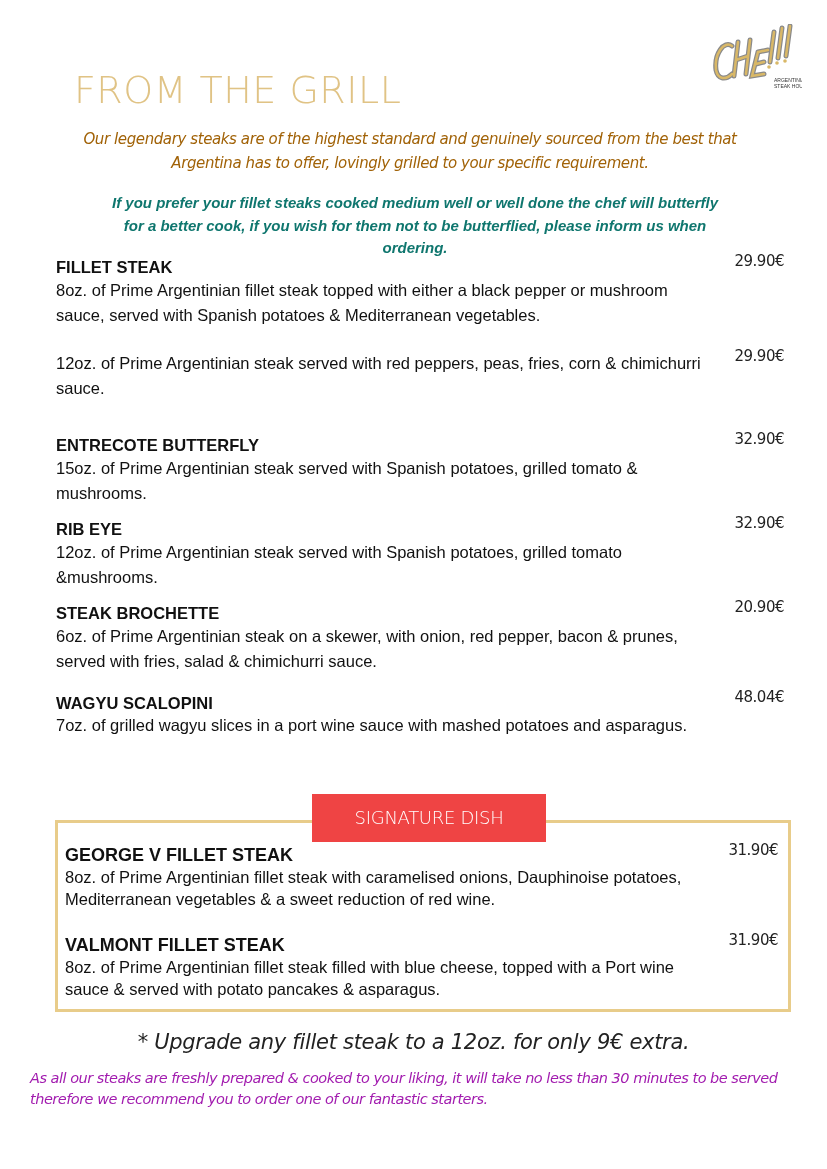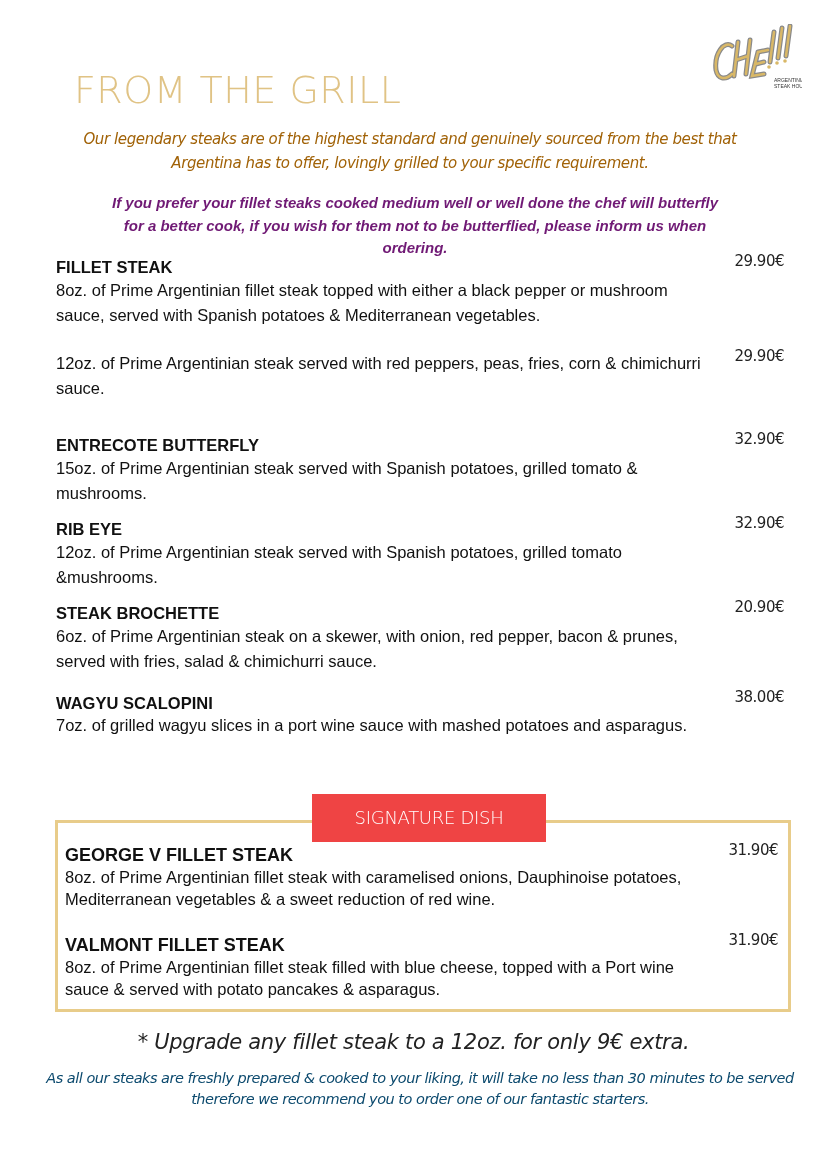--- a/index.html
+++ b/index.html
@@ -1,32 +1,32 @@
 <!DOCTYPE html>
 <html><head>
 <meta charset="utf-8">
 <style>
   html, body { margin:0; padding:0; background:#ffffff; }
   body { width:827px; height:1169px; position:relative; overflow:hidden; font-family:"Liberation Sans", sans-serif; color:#111; }
   .logo { position:absolute; left:712px; top:24px; width:90px; height:72px; }
   .title { position:absolute; left:74px; top:68px; font-family:"DejaVu Sans", sans-serif; font-weight:200; font-size:38px; letter-spacing:0.5px; color:#e0c385; margin:0; }
   .intro { position:absolute; left:60px; top:127px; width:700px; text-align:center; font-family:"DejaVu Sans", sans-serif; font-style:italic; font-size:15px; line-height:24px; color:#a16207; letter-spacing:-0.4px; }
-  .note { position:absolute; left:100px; top:192px; width:630px; text-align:center; font-weight:bold; font-style:italic; font-size:15px; line-height:22.5px; color:#701a75; }
+  .note { position:absolute; left:100px; top:192px; width:630px; text-align:center; font-weight:bold; font-style:italic; font-size:15px; line-height:22.5px; color:#0f766e; }
   .item { position:absolute; left:56px; width:740px; }
   .item .name { font-weight:bold; font-size:16.5px; line-height:22px; }
   .item .desc { font-size:16.5px; line-height:25px; width:650px; }
   .item .price { position:absolute; right:12px; top:-4px; font-family:"DejaVu Sans", sans-serif; font-size:15px; color:#222; letter-spacing:-0.5px; }
   .sig-box { position:absolute; left:55px; top:820px; width:736px; height:192px; border:3px solid #e8cc8a; box-sizing:border-box; }
   .sig-label { position:absolute; left:312px; top:794px; width:234px; height:48px; background:#ef4444; color:#fff; font-family:"DejaVu Sans", sans-serif; font-weight:200; font-size:18px; letter-spacing:-0.3px; text-align:center; line-height:48px; }
   .sig-item { position:absolute; left:65px; width:725px; }
   .sig-item .name { font-weight:bold; font-size:18px; line-height:21px; }
   .sig-item .desc { font-size:16.5px; line-height:22px; width:620px; }
   .sig-item .price { position:absolute; right:12px; top:-4px; font-family:"DejaVu Sans", sans-serif; font-size:15px; color:#222; letter-spacing:-0.5px; }
   .upgrade { position:absolute; left:0; top:1030px; width:827px; text-align:center; font-family:"DejaVu Sans", sans-serif; font-style:italic; font-weight:200; font-size:21px; color:#222; letter-spacing:-0.3px; }
-  .footer { position:absolute; left:30px; top:1068px; width:780px; text-align:center; font-family:"DejaVu Sans", sans-serif; font-style:italic; font-size:14.5px; line-height:21px; color:#0c4a6e; letter-spacing:-0.5px; }
+  .footer { position:absolute; left:30px; top:1068px; width:780px; font-family:"DejaVu Sans", sans-serif; font-style:italic; font-size:14.5px; line-height:21px; color:#a21caf; letter-spacing:-0.5px; }
 </style>
 </head>
 <body>
 
 <div class="logo">
   <svg width="90" height="72" viewBox="0 0 90 72">
     <g fill="none" stroke="#8a8a8a" stroke-width="5" stroke-linecap="round">
       <path d="M20 22 C12 16 2 30 4 46 C6 56 14 56 20 50"></path>
       <path d="M26 18 L22 52 M24 36 L36 32 M38 16 L34 50"></path>
       <path d="M46 28 L40 52 L52 50 M44 40 L52 38 M46 28 L56 26"></path>
@@ -70,21 +70,21 @@
   <div class="price">32.90€</div>
 </div>
 <div class="item" style="top:602px;">
   <div class="name">STEAK BROCHETTE</div>
   <div class="desc">6oz. of Prime Argentinian steak on a skewer, with onion, red pepper, bacon &amp; prunes, served with fries, salad &amp; chimichurri sauce.</div>
   <div class="price">20.90€</div>
 </div>
 <div class="item" style="top:692px;">
   <div class="name">WAGYU SCALOPINI</div>
   <div class="desc" style="line-height:22px;">7oz. of grilled wagyu slices in a port wine sauce with mashed potatoes and asparagus.</div>
-  <div class="price">38.00€</div>
+  <div class="price">48.04€</div>
 </div>
 
 <div class="sig-box"></div>
 <div class="sig-label">SIGNATURE DISH</div>
 
 <div class="sig-item" style="top:845px;">
   <div class="name">GEORGE V FILLET STEAK</div>
   <div class="desc">8oz. of Prime Argentinian fillet steak with caramelised onions, Dauphinoise potatoes, Mediterranean vegetables &amp; a sweet reduction of red wine.</div>
   <div class="price">31.90€</div>
 </div>

